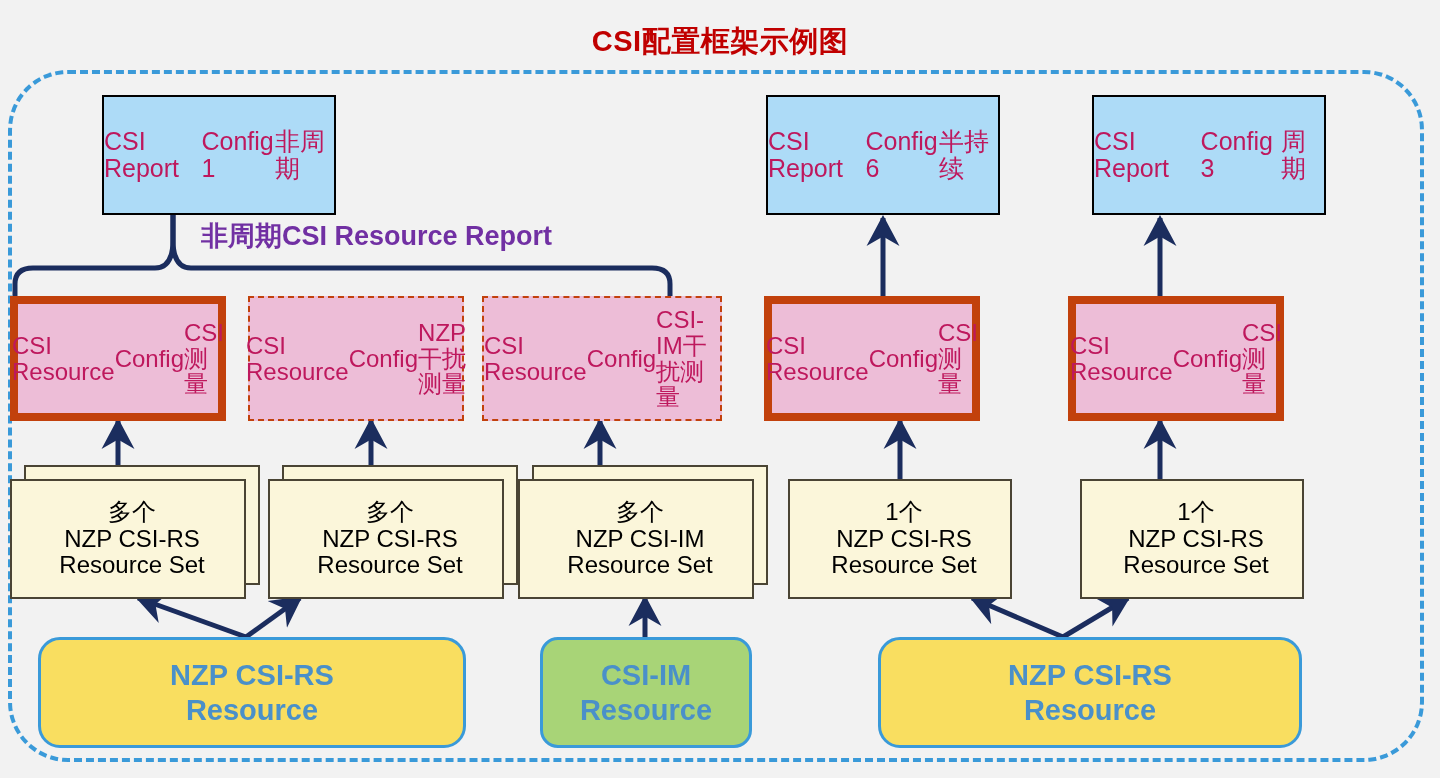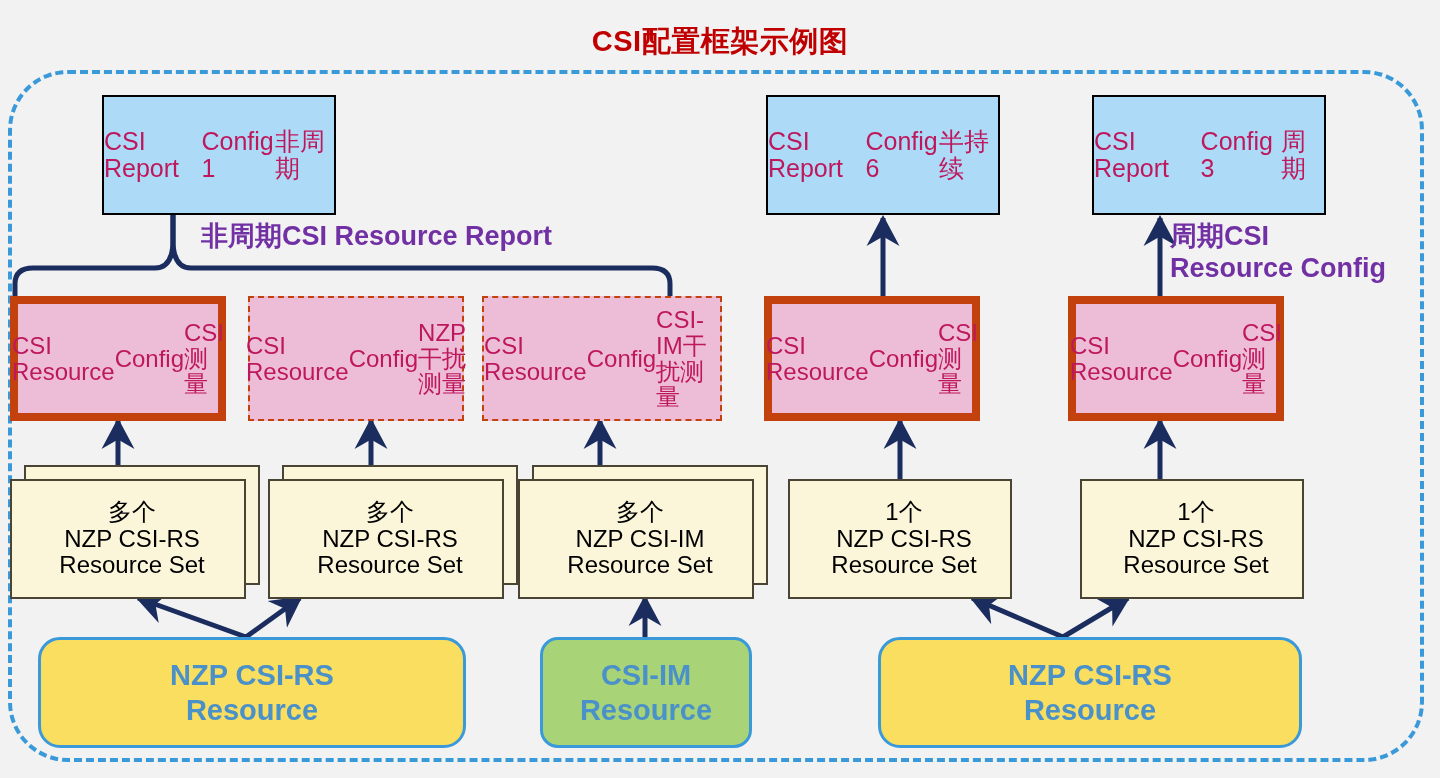--- a/index.html
+++ b/index.html
@@ -193,22 +193,20 @@
   </div>
 
   <div class="box report-box" style="left:1092px; top:95px; width:234px; height:120px;">
     <div>CSI Report</div>
     <div>Config 3</div>
     <div class="cn">周期</div>
   </div>
 
   <div class="purple-label" style="left:201px; top:221px;">非周期CSI Resource Report</div>
 
-  <div class="purple-label" style="left:1170px; top:221px; text-align:left;">周期CSI
-Resource Config</div>
 
   <div class="box rescfg-box" style="left:10px; top:296px; width:216px; height:125px;">
     <div>CSI Resource</div>
     <div>Config</div>
     <div>CSI测量</div>
   </div>
 
   <div class="box rescfg-box dashed" style="left:248px; top:296px; width:216px; height:125px;">
     <div>CSI Resource</div>
     <div>Config</div>

